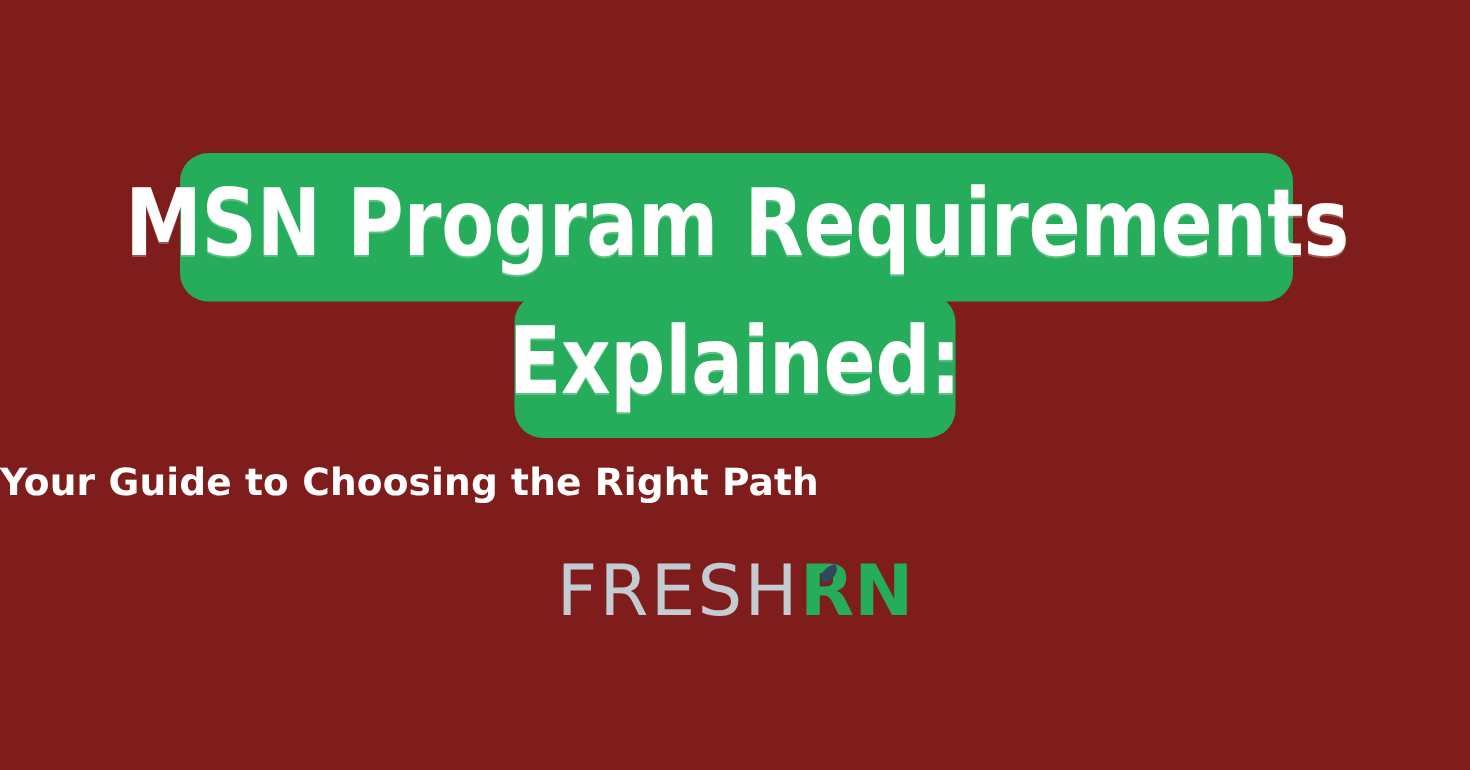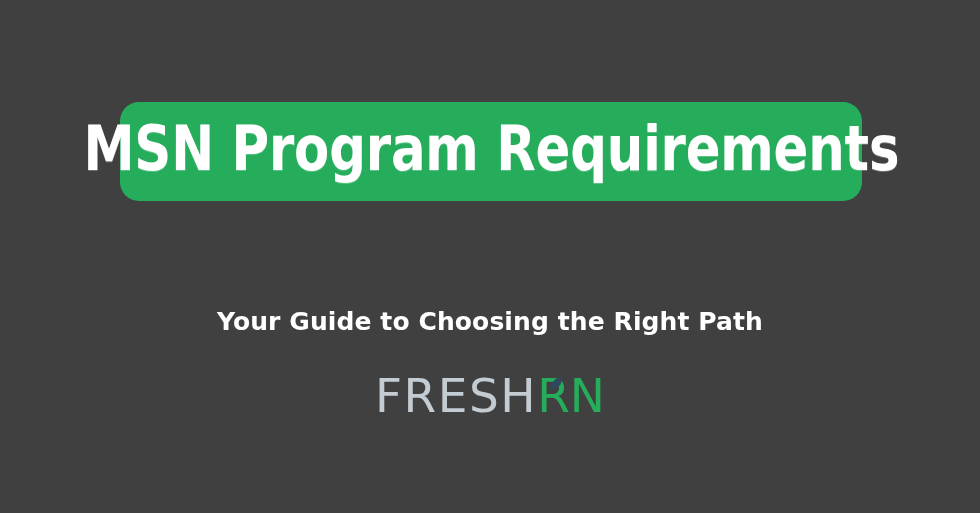--- a/index.html
+++ b/index.html
@@ -12,21 +12,21 @@
     font-family: "Liberation Sans", sans-serif;
     -webkit-font-smoothing: antialiased;
   }
 
   
   .canvas {
     position: relative;
     width: 980px;
     height: 513px;
     overflow: hidden;
-    background: #404040;
+    background: #7f1d1d;
   }
 
   
   .title-block {
     position: absolute;
     left: 0;
     top: 0;
     width: 980px;
     height: 300px;
   }
@@ -69,21 +69,20 @@
     transform-origin: center center;
     text-shadow: 0 1px 0 rgba(255,255,255,0.25);
   }
 
   
   .subtitle {
     position: absolute;
     left: 0;
     top: 305px;
     width: 980px;
-    text-align: center;
     color: #ffffff;
     font-family: "DejaVu Sans", "Liberation Sans", sans-serif;
     font-weight: bold;
     font-size: 25px;
     line-height: 34px;
     letter-spacing: 0.1px;
     white-space: nowrap;
   }
 
   
@@ -102,21 +101,21 @@
     font-weight: 400;
     font-size: 47px;
     color: #c3cbd3;
     letter-spacing: 1.5px;
     vertical-align: middle;
   }
 
   .logo-rn {
     position: relative;
     font-family: "DejaVu Sans", "Liberation Sans", sans-serif;
-    font-weight: normal;
+    font-weight: bold;
     font-size: 47px;
     color: #26ad5c;
     letter-spacing: 0px;
     vertical-align: middle;
   }
 
   
   .logo-leaf {
     position: absolute;
     left: 13px;
@@ -133,20 +132,23 @@
 <body>
 
 <div class="canvas">
 
   <div class="title-block">
 
     <div class="title-line title-line-1">
       <span class="title-text">MSN Program Requirements</span>
     </div>
 
+    <div class="title-line title-line-2">
+      <span class="title-text">Explained:</span>
+    </div>
 
   </div>
 
   <div class="subtitle">Your Guide to Choosing the Right Path</div>
 
   <div class="logo">
     <span class="logo-fresh">FRESH</span><span class="logo-rn"><span>RN</span><span class="logo-leaf"></span></span>
   </div>
 
 </div>

